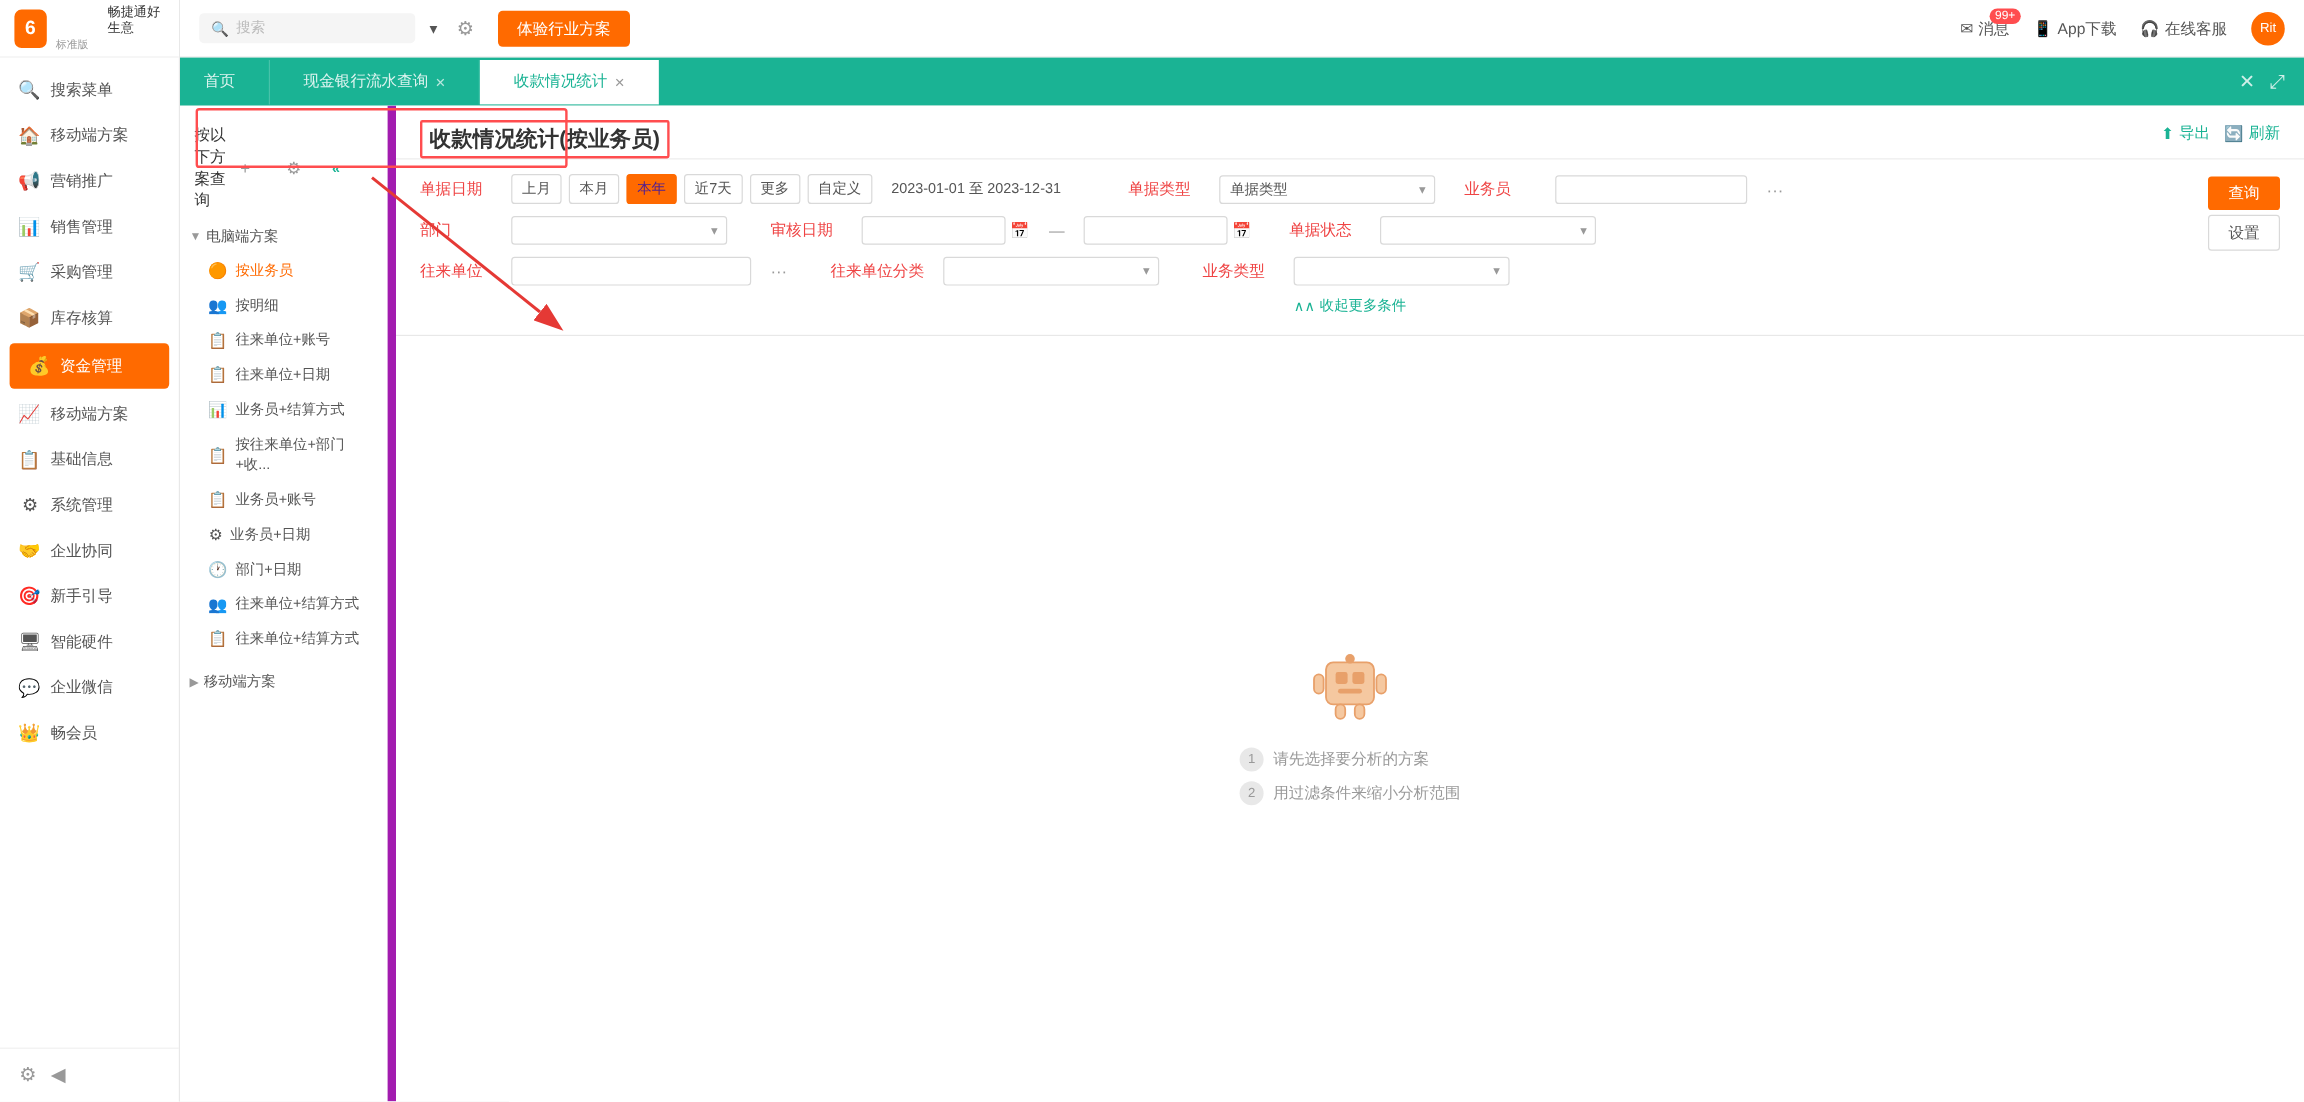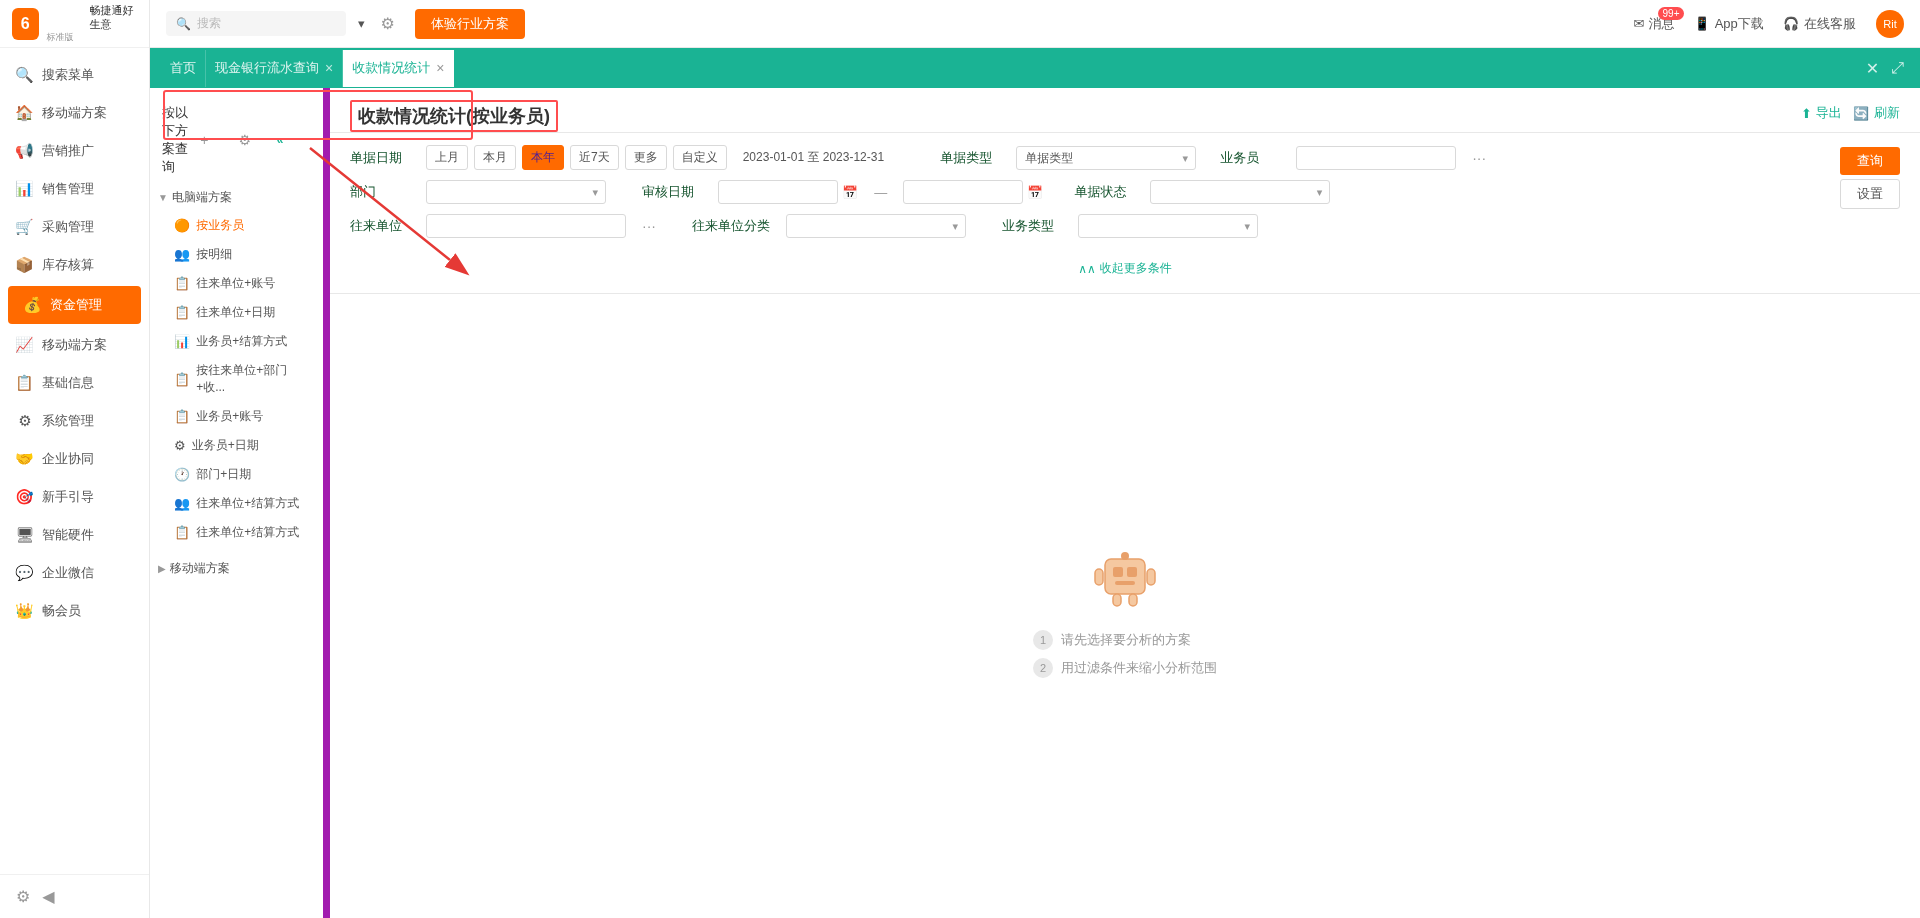--- a/index.html
+++ b/index.html
@@ -62,21 +62,21 @@
       padding: 1px 5px; font-size: 10px; position: absolute; top: -8px; right: -10px;
     }
     .user-avatar { width: 28px; height: 28px; background: #ff6a00; border-radius: 50%; display: flex; align-items: center; justify-content: center; color: #fff; font-size: 11px; }
 
     
     .tab-bar {
       height: 40px; background: #1ab394; display: flex; align-items: center;
       padding: 0 0 0 0; gap: 0;
     }
     .tab-item {
-      height: 37px; display: flex; align-items: center; padding: 0 9px;
+      height: 37px; display: flex; align-items: center; padding: 0 28px;
       color: rgba(255,255,255,0.85); font-size: 13px; cursor: pointer; gap: 6px;
       border-right: 1px solid rgba(255,255,255,0.2);
     }
     .tab-item.active { background: #fff; color: #1ab394; }
     .tab-item:first-child { padding-left: 20px; }
     .tab-close { font-size: 14px; color: rgba(255,255,255,0.7); cursor: pointer; }
     .tab-item.active .tab-close { color: #999; }
     .tab-spacer { flex: 1; }
     .tab-window-controls { display: flex; align-items: center; gap: 12px; padding: 0 16px; }
     .tab-window-btn { color: rgba(255,255,255,0.8); cursor: pointer; font-size: 16px; }
@@ -108,36 +108,36 @@
     .tree-item.active { color: #ff6a00; }
     .tree-item-icon { font-size: 13px; }
     .tree-item-icon.orange { color: #ff6a00; }
 
     
     .right-content { flex: 1; display: flex; flex-direction: column; background: #f5f5f5; }
 
     
     .page-header {
       background: #fff; padding: 12px 20px 0;
-      display: flex; align-items: flex-end; gap: 8px;
+      display: flex; align-items: center; gap: 8px;
       border-bottom: 1px solid #e8e8e8;
     }
     .page-title {
       font-size: 18px; font-weight: bold; color: #333;
       border: 2px solid #ff4d4f; padding: 2px 6px; border-radius: 2px;
     }
     .page-header-actions { margin-left: auto; display: flex; gap: 12px; align-items: center; padding-bottom: 10px; }
     .export-btn { display: flex; align-items: center; gap: 4px; color: #1ab394; cursor: pointer; font-size: 13px; }
     .refresh-btn { display: flex; align-items: center; gap: 4px; color: #1ab394; cursor: pointer; font-size: 13px; }
 
     
     .filter-area { background: #fff; padding: 12px 20px; border-bottom: 1px solid #e8e8e8; }
     .filter-row { display: flex; align-items: center; gap: 16px; margin-bottom: 10px; flex-wrap: wrap; }
     .filter-row:last-child { margin-bottom: 0; }
-    .filter-label { color: #14532d; font-size: 13px; white-space: nowrap; min-width: 60px; }
+    .filter-label { color: #ef4444; font-size: 13px; white-space: nowrap; min-width: 60px; }
     .filter-date-group { display: flex; align-items: center; gap: 6px; }
     .date-btn {
       padding: 3px 8px; border: 1px solid #d9d9d9; border-radius: 3px;
       color: #555; font-size: 12px; cursor: pointer; background: #fff;
     }
     .date-btn.active { background: #ff6a00; color: #4c1d95; border-color: #ff6a00; }
     .date-range { color: #555; font-size: 12px; }
     .filter-select {
       border: 1px solid #d9d9d9; border-radius: 3px; padding: 4px 24px 4px 8px;
       color: #555; font-size: 12px; background: #fff; cursor: pointer;
@@ -449,21 +449,21 @@
               </div>
 
               <span style="margin-left:15px;" class="filter-label">单据状态</span>
               <div class="select-wrapper">
                 <select class="filter-select" style="width:180px;">
                   <option></option>
                 </select>
               </div>
             </div>
 
-            <div class="filter-row" style="margin-top:10px;margin-bottom:14px;align-items:center;">
+            <div class="filter-row" style="margin-top:10px;margin-bottom:0;align-items:center;">
               <span class="filter-label">往来单位</span>
               <input type="text" style="border: 1px solid rgb(217, 217, 217); border-radius: 3px; padding: 4px 8px; width: 200px; font-size: 12px;">
               <span style="color:#999;cursor:pointer;font-size:14px;">···</span>
 
               <span style="margin-left:20px;" class="filter-label">往来单位分类</span>
               <div class="select-wrapper">
                 <select class="filter-select" style="width:180px;">
                   <option></option>
                 </select>
               </div>

